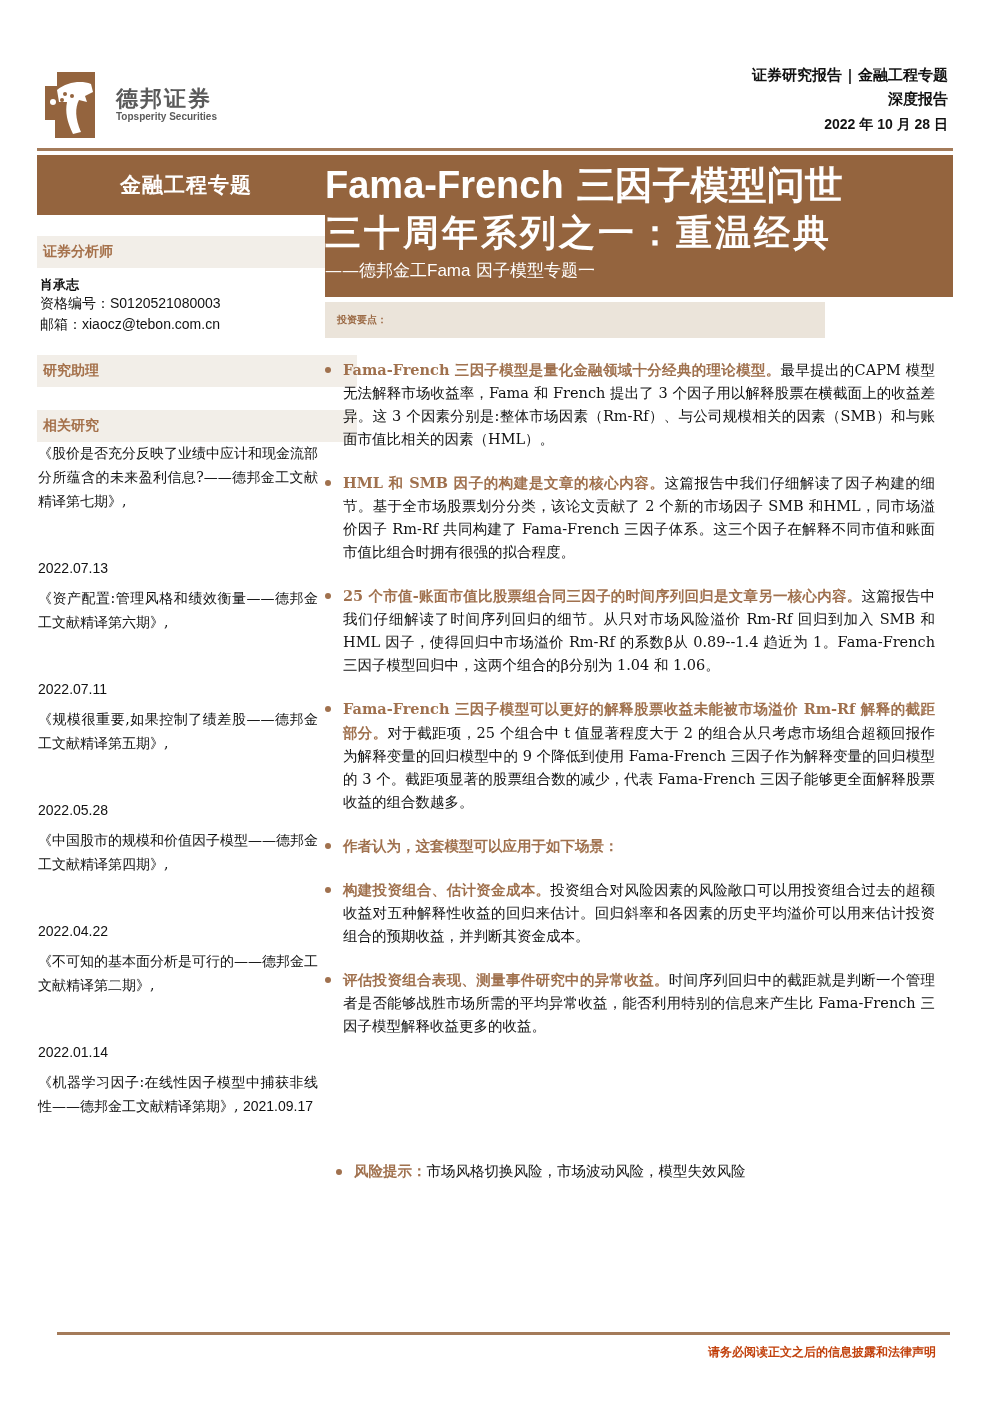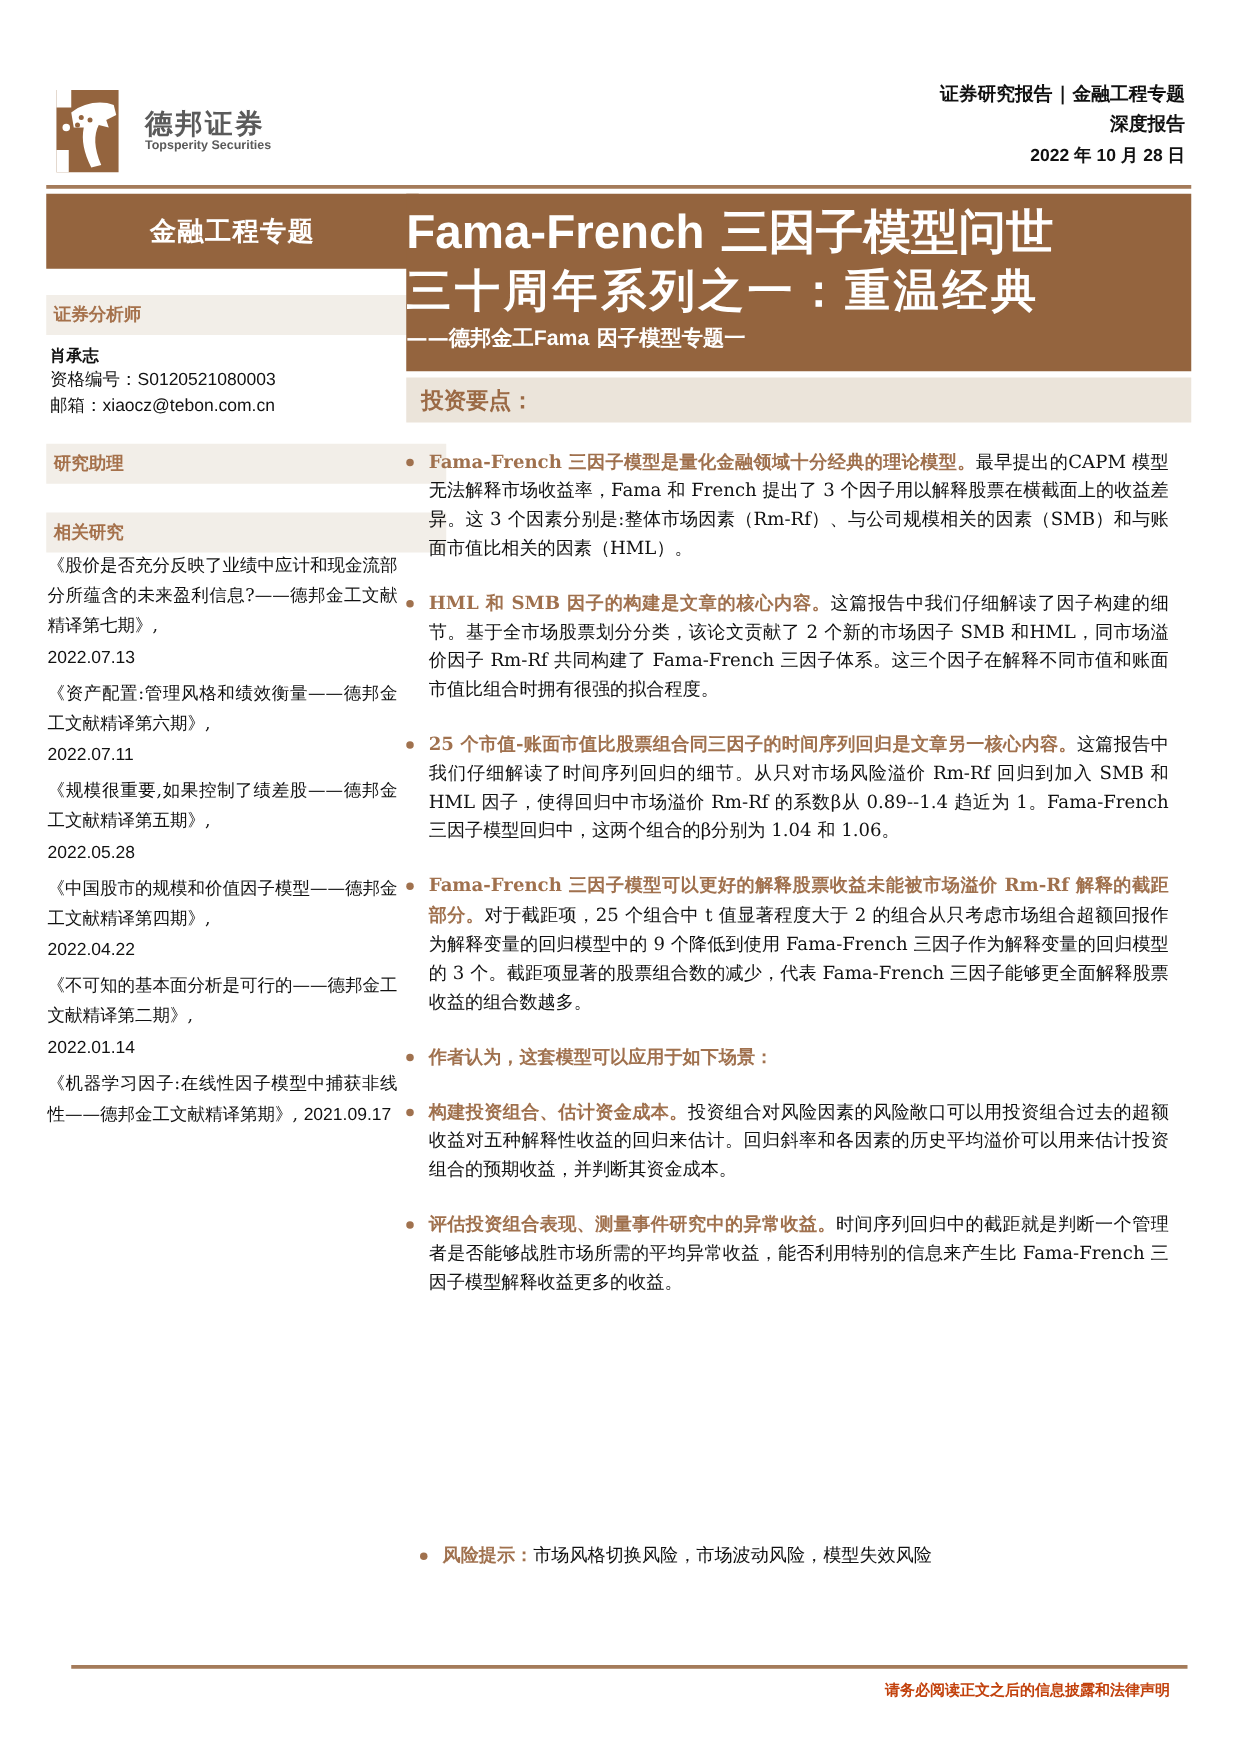--- a/index.html
+++ b/index.html
@@ -27,42 +27,42 @@
              justify-content: center; letter-spacing: 1px; }
   .side-head { left: 37px; width: 320px; height: 32px; background: #f2eee8; color: #a5714b;
                font-size: 14px; font-weight: bold; display: flex; align-items: center; padding-left: 6px;
                box-sizing: border-box; }
   .analyst-name { left: 40px; top: 276px; font-size: 13px; font-weight: bold; color: #111; }
   .analyst-line { left: 40px; font-size: 14px; color: #111; }
   .analyst-line .num { font-family: "Liberation Sans", sans-serif; }
 
   .related { left: 38px; top: 441px; width: 280px; }
   .related-item { font-size: 14px; line-height: 24px; color: #111; margin-bottom: 6px; text-align: justify; }
-  .related-item .date { font-family: "Liberation Sans", sans-serif; display: block; font-size: 14px; }
+  .related-item .date { font-family: "Liberation Sans", sans-serif; display: block; font-size: 14px; margin-top: 43px; }
   .related-item .date.inline { display: inline; }
 
   
   .title-box { left: 325px; top: 155px; width: 628px; height: 142px; background: #94643e; color: #fff; text-align: left; }
   .title-l1 { margin-top: 6px; font-size: 38px; font-weight: bold; line-height: 48px; }
   .title-l1 .en { font-family: "Liberation Sans", sans-serif; }
   .title-l2 { font-size: 36px; font-weight: bold; line-height: 46px; letter-spacing: 3px; }
-  .title-sub { font-size: 17px; font-weight: bold; line-height: 30px; }
+  .title-sub { font-size: 17px; font-weight: normal; line-height: 30px; }
   .title-sub .en { font-family: "Liberation Sans", sans-serif; }
 
-  .points-bar { left: 325px; top: 302px; width: 628px; height: 36px; background: #ebe4da; color: #9b6a45;
-                font-size: 18px; font-weight: bold; display: flex; align-items: center; padding-left: 12px; box-sizing: border-box; }
+  .points-bar { left: 325px; top: 302px; width: 500px; height: 36px; background: #ebe4da; color: #9b6a45;
+                font-size: 10px; font-weight: bold; display: flex; align-items: center; padding-left: 12px; box-sizing: border-box; }
 
   
   .bullets { left: 323px; top: 358px; width: 612px; }
   .bullet { position: relative; padding-left: 20px; font-size: 14.5px; line-height: 23px; color: #111;
             text-align: justify; margin-bottom: 20px; }
   .bullet .dot { position: absolute; left: 2px; top: 9px; width: 6px; height: 6px; border-radius: 50%; background: #a0714e; }
   .bullet .lead { color: #a0714e; font-weight: bold; }
 
-  .risk { left: 334px; top: 1233px; width: 612px; }
+  .risk { left: 334px; top: 1160px; width: 612px; font-family: Liberation Serif, serif; }
 
   .bottom-rule { left: 57px; top: 1332px; width: 893px; height: 3px; background: #a47b5a; }
   .footer-note { right: 56px; top: 1344px; font-size: 12px; font-weight: bold; color: #c2410c; }
 </style>
 </head>
 <body>
 
 <div class="abs logo-mark">
   <svg width="50" height="66" viewBox="0 0 50 66">
     <rect x="0" y="0" width="50" height="66" fill="#94643e"></rect>

